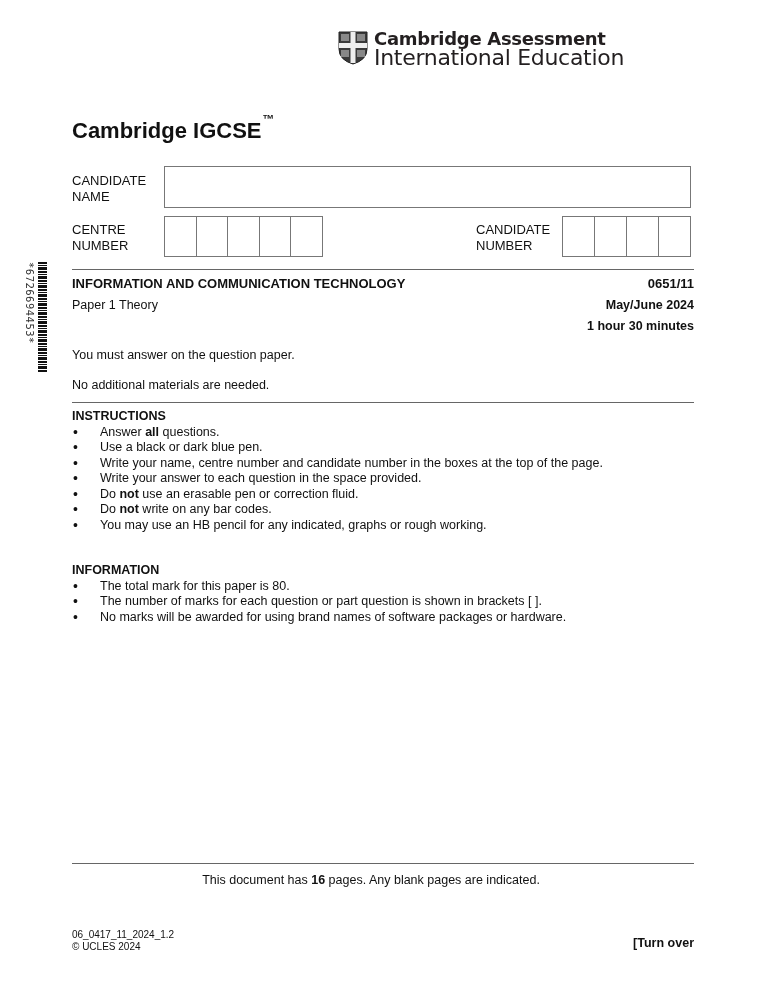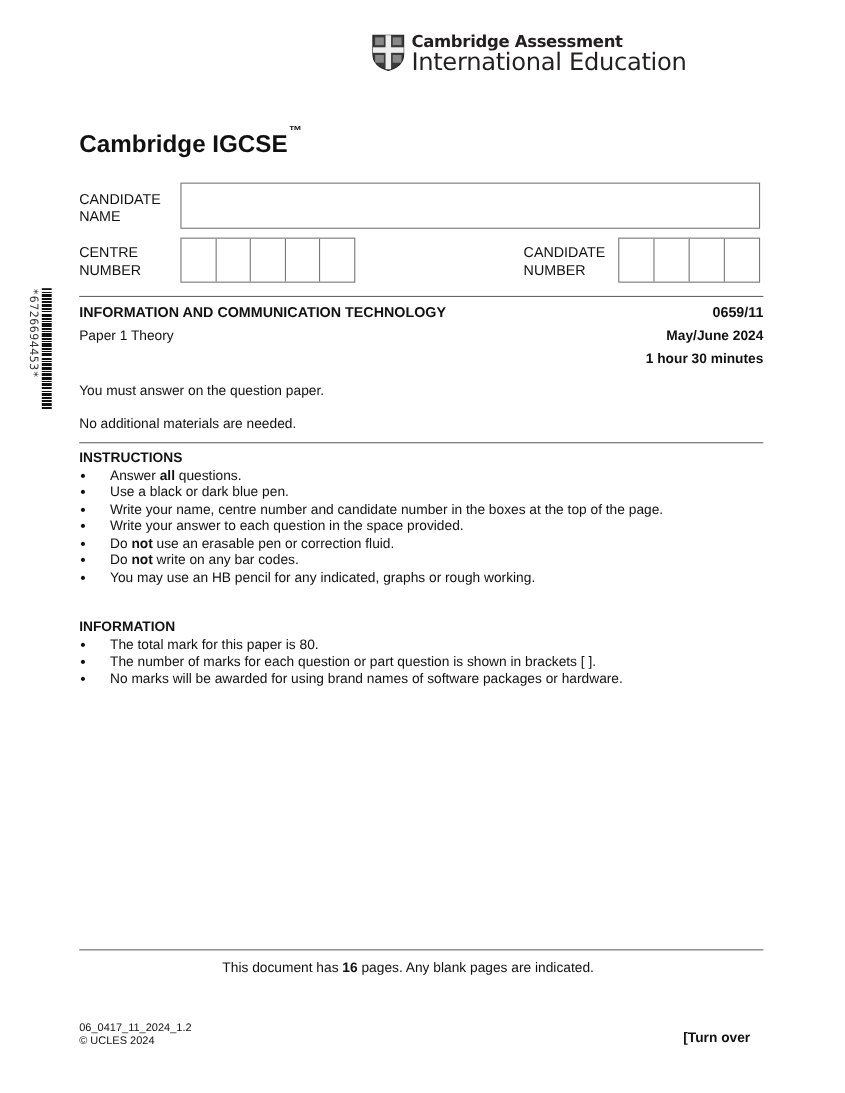--- a/index.html
+++ b/index.html
@@ -2,21 +2,21 @@
 <html><head>
 <meta charset="utf-8">
 <style>
   html, body { margin: 0; padding: 0; background: #ffffff; }
   body { width: 768px; height: 994px; position: relative; overflow: hidden;
          font-family: "Liberation Sans", sans-serif; color: #111; }
   .abs { position: absolute; }
   .logo { left: 338px; top: 29px; display: flex; align-items: center; }
   .crest { width: 30px; height: 34px; margin-right: 6px; }
   .logo-text { line-height: 19px; }
-  .logo-line1 { font-size: 15px; font-weight: bold; color: #231f20; font-family: "DejaVu Sans", sans-serif; letter-spacing: -0.3px; }
+  .logo-line1 { font-size: 18px; font-weight: bold; color: #231f20; font-family: "DejaVu Sans", sans-serif; letter-spacing: -0.3px; }
   .logo-line2 { font-size: 22px; color: #231f20; font-family: "DejaVu Sans", sans-serif; letter-spacing: -0.3px; }
   .igcse { left: 72px; top: 118px; font-size: 22px; font-weight: bold; }
   .tm { font-size: 12px; vertical-align: top; position: relative; top: -6px; margin-left: 1px; }
   .lbl { font-size: 13px; line-height: 16px; }
   .box { border: 1.2px solid #777; box-sizing: border-box; }
   .cells { display: flex; border: 1.2px solid #777; box-sizing: border-box; }
   .cell { flex: 1; border-right: 1.2px solid #777; }
   .cell:last-child { border-right: none; }
   .rule { height: 1px; background: #666; }
   .txt { font-size: 12.5px; }
@@ -81,21 +81,21 @@
   <div class="cell"></div>
   <div class="cell"></div>
 </div>
 
 <div class="abs barcode"></div>
 <div class="abs barcode-text">*6726694453*</div>
 
 <div class="abs rule" style="left:72px; top:269px; width:622px;"></div>
 
 <div class="abs txt bold" style="left:72px; top:276px; font-size:13px;">INFORMATION AND COMMUNICATION TECHNOLOGY</div>
-<div class="abs txt bold right" style="right:74px; top:276px; font-size:13px;">0659/11</div>
+<div class="abs txt bold right" style="right:74px; top:276px; font-size:13px;">0651/11</div>
 <div class="abs txt" style="left:72px; top:298px;">Paper 1 Theory</div>
 <div class="abs txt bold right" style="right:74px; top:298px;">May/June 2024</div>
 <div class="abs txt bold right" style="right:74px; top:319px;">1 hour 30 minutes</div>
 <div class="abs txt" style="left:72px; top:348px;">You must answer on the question paper.</div>
 <div class="abs txt" style="left:72px; top:378px;">No additional materials are needed.</div>
 
 <div class="abs rule" style="left:72px; top:402px; width:622px;"></div>
 
 <div class="abs" style="left:72px; top:409px; width:620px;">
   <div class="txt bold" style="line-height:15.5px;">INSTRUCTIONS</div>
@@ -120,13 +120,13 @@
 </div>
 
 <div class="abs rule" style="left:72px; top:863px; width:622px;"></div>
 <div class="abs txt" style="left:60px; top:873px; width:622px; text-align:center;">
   <span>This document has </span><b>16</b><span> pages. Any blank pages are indicated.</span>
 </div>
 <div class="abs" style="left:72px; top:929px; font-size:10px; line-height:12px;">
   <div>06_0417_11_2024_1.2</div>
   <div>© UCLES 2024</div>
 </div>
-<div class="abs txt bold right" style="right:86px; top:936px; font-size:12.5px;">[Turn over</div>
+<div class="abs txt bold right" style="right:74px; top:936px; font-size:12.5px;">[Turn over</div>
 
 </body></html>

